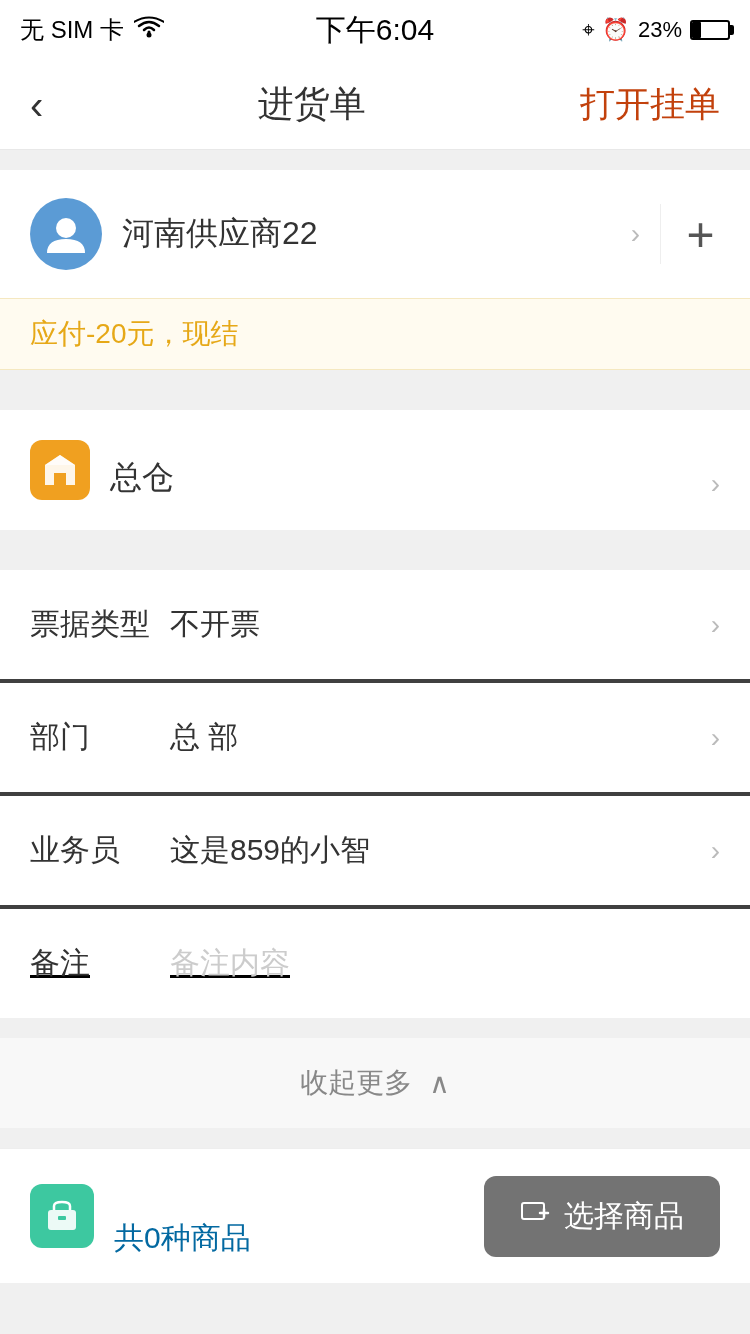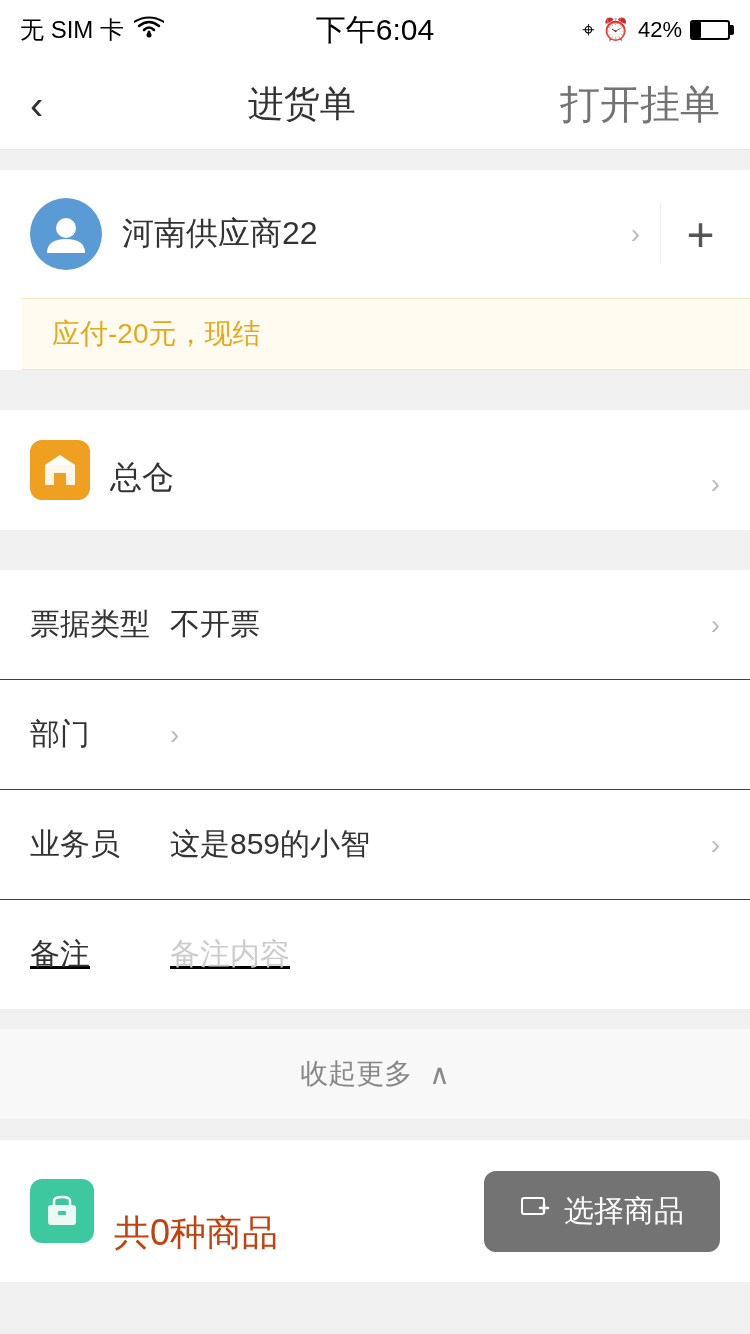--- a/index.html
+++ b/index.html
@@ -61,22 +61,22 @@
       color: #333;
       cursor: pointer;
       line-height: 1;
     }
     .nav-title {
       font-size: 36px;
       font-weight: 500;
       color: #333;
     }
     .nav-action {
-      font-size: 40px;
-      color: #737373;
+      font-size: 35px;
+      color: #c2410c;
       cursor: pointer;
     }
 
     
     .section-gap {
       height: 20px;
       background: #f0f0f0;
     }
 
     
@@ -133,21 +133,20 @@
     }
 
     
     .notice-bar {
       background: #fffbf0;
       padding: 16px 30px;
       font-size: 28px;
       color: #e6a817;
       border-top: 1px solid #f5e8c0;
       border-bottom: 1px solid #f5e8c0;
-      margin-left: 22px;
     }
 
     
     .warehouse-row {
       display: flex;
       align-items: flex-end;
       padding: 30px 30px;
       background: #fff;
       margin-top: 20px;
     }
@@ -179,21 +178,21 @@
 
     
     .form-section {
       background: #fff;
       margin-top: 20px;
     }
     .form-row {
       display: flex;
       align-items: center;
       padding: 34px 30px;
-      border-bottom: 1px solid #404040;
+      border-bottom: 4px solid #404040;
     }
     .form-row:last-child {
       border-bottom: none;
       text-decoration: underline;
     }
     .form-label {
       width: 140px;
       font-size: 30px;
       color: #333;
       flex-shrink: 0;
@@ -246,22 +245,22 @@
       margin-right: 20px;
       flex-shrink: 0;
     }
     .product-icon svg {
       width: 40px;
       height: 40px;
       fill: #fff;
     }
     .product-count {
       flex: 1;
-      font-size: 36px;
-      color: #c2410c;
+      font-size: 30px;
+      color: #0369a1;
       margin-top: 45px;
     }
     .select-btn {
       background: #737373;
       border-radius: 12px;
       padding: 20px 36px;
       display: flex;
       align-items: center;
       gap: 12px;
       cursor: pointer;
@@ -295,21 +294,21 @@
         <path d="M5 10 Q15 2 25 10" stroke="#000" stroke-width="2.5" fill="none" stroke-linecap="round"></path>
         <path d="M0 6 Q15 -3 30 6" stroke="#000" stroke-width="2" fill="none" stroke-linecap="round"></path>
         <circle cx="15" cy="19" r="2.5" fill="#000"></circle>
       </svg>
     </span>
   </div>
   <div class="status-center">下午6:04</div>
   <div class="status-right">
     <span style="font-size:22px;">⌖</span>
     <span style="font-size:22px;">⏰</span>
-    <span>42%</span>
+    <span>23%</span>
     <span style="display:inline-block;width:40px;height:20px;border:2px solid #000;border-radius:3px;position:relative;">
       <span style="display:block;width:25%;height:100%;background:#000;border-radius:1px;"></span>
       <span style="position:absolute;right:-6px;top:3px;width:4px;height:10px;background:#000;border-radius:0 2px 2px 0;"></span>
     </span>
   </div>
 </div>
 
 <div class="nav-bar">
   <span class="nav-back">‹</span>
   <span class="nav-title">进货单</span>
@@ -357,20 +356,21 @@
 <div class="form-section">
 
   <div class="form-row">
     <span class="form-label">票据类型</span>
     <span class="form-value">不开票</span>
     <span class="row-arrow">›</span>
   </div>
 
   <div class="form-row">
     <span class="form-label">部门</span>
+    <span class="form-value">总 部</span>
     <span class="row-arrow">›</span>
   </div>
 
   <div class="form-row">
     <span class="form-label">业务员</span>
     <span class="form-value">这是859的小智</span>
     <span class="row-arrow">›</span>
   </div>
 
   <div class="form-row">

